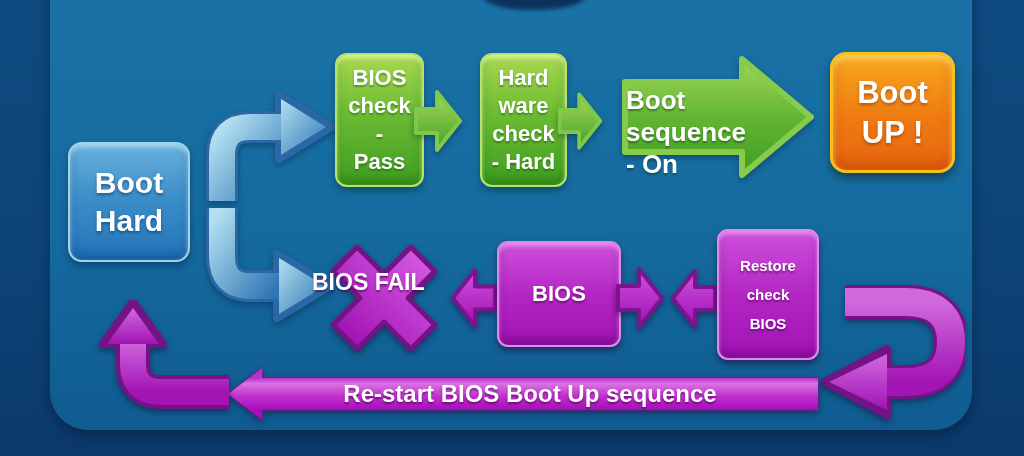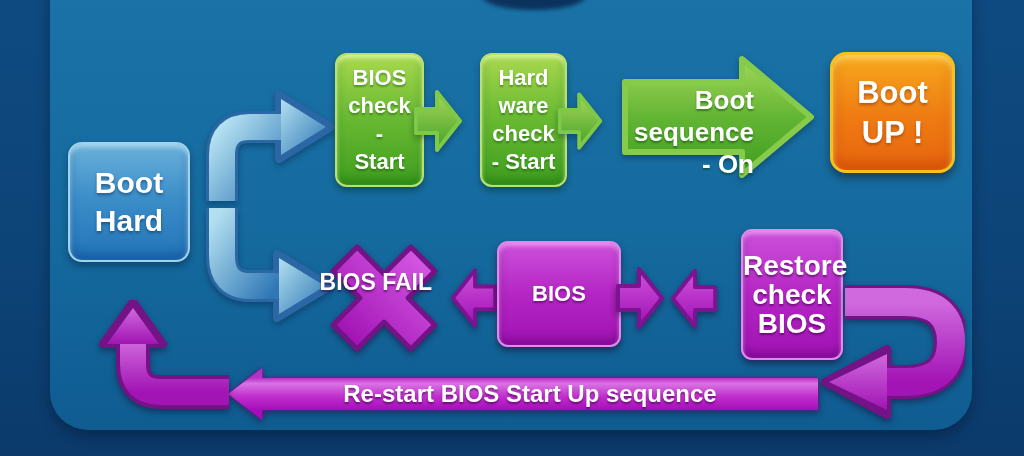--- a/index.html
+++ b/index.html
@@ -26,21 +26,21 @@
         background:linear-gradient(180deg,#f7a81d 0%,#ef7a12 55%,#e7650f 100%);
         box-shadow:0 5px 8px rgba(20,10,0,.45),inset 0 4px 6px rgba(255,225,120,.75),inset 0 -7px 12px rgba(190,60,0,.5);
         font-size:31px;line-height:40px;text-shadow:0 2px 3px rgba(120,40,0,.5);}
   .purple-box{border:2px solid #e288ec;border-radius:11px;
         background:linear-gradient(180deg,#cd50db 0%,#b426c4 50%,#a112b3 100%);
         box-shadow:0 4px 6px rgba(30,0,40,.5),inset 0 3px 4px rgba(255,205,255,.55),inset 0 -6px 9px rgba(90,0,110,.45);
         text-shadow:0 2px 2px rgba(60,0,70,.55);}
   .arrow-svg{position:absolute;}
   .soft-shadow{filter:drop-shadow(0 3px 3px rgba(0,15,40,.35));}
   .purple-shadow{filter:drop-shadow(0 3px 3px rgba(25,0,35,.45));}
-  .overlay-label{position:absolute;color:#fff;text-align:right;
+  .overlay-label{position:absolute;color:#fff;text-align:left;
         text-shadow:0 2px 2px rgba(0,50,0,.45);}
   .x-label{text-shadow:0 2px 2px rgba(60,0,70,.6);}
   .restart-wrap{position:absolute;left:228px;top:368px;width:590px;height:52px;
         filter:drop-shadow(0 0 2px #731386) drop-shadow(0 3px 3px rgba(25,0,35,.4));}
   .restart-bar{width:100%;height:100%;
         clip-path:polygon(0 50%,5.8% 0,5.8% 19%,100% 19%,100% 81%,5.8% 81%,5.8% 100%);
         background:linear-gradient(180deg,#b830c6 0%,#b830c6 19%,#d973e3 30%,#c02ecd 55%,#a60dba 81%,#a60dba 100%);
         display:flex;align-items:center;justify-content:center;
         color:#fff;font-size:24px;text-shadow:0 2px 2px rgba(60,0,70,.6);padding-left:14px;box-sizing:border-box;}
 </style>
@@ -84,38 +84,38 @@
       <polygon points="82,54 135,86 82,118" stroke-width="8" stroke-linejoin="round"></polygon>
     </g>
     <path d="M 27 8 L 27 56 Q 27 86 55 86 L 84 86" fill="none" stroke="url(#bg2)" stroke-width="26"></path>
     <polygon points="84,58 130,86 84,114" fill="url(#bg2)"></polygon>
   </svg>
 
   <div class="node green-box" style="left:335px;top:53px;width:85px;height:130px;">
     <span>BIOS</span>
     <span>check</span>
     <span>-</span>
-    <span>Start</span>
+    <span>Pass</span>
   </div>
 
   <svg class="arrow-svg soft-shadow" style="left:412px;top:86px;" width="52" height="70" viewBox="0 0 52 70">
     <defs>
         <linearGradient id="gg1" x1="0" y1="0" x2="0" y2="1">
       <stop offset="0" stop-color="#a9d85c"></stop>
           <stop offset="1" stop-color="#42a124"></stop>
         </linearGradient>
       </defs>
     <polygon points="4,23 25,23 25,6 48,35 25,64 25,47 4,47" fill="url(#gg1)" stroke="#7fc948" stroke-width="4" stroke-linejoin="round"></polygon>
   </svg>
 
   <div class="node green-box" style="left:480px;top:53px;width:83px;height:130px;">
     <span>Hard</span>
     <span>ware</span>
     <span>check</span>
-    <span>- Start</span>
+    <span>- Hard</span>
   </div>
 
   <svg class="arrow-svg soft-shadow" style="left:556px;top:88px;" width="48" height="66" viewBox="0 0 52 70">
     <defs>
         <linearGradient id="gg2" x1="0" y1="0" x2="0" y2="1">
       <stop offset="0" stop-color="#a9d85c"></stop>
           <stop offset="1" stop-color="#42a124"></stop>
         </linearGradient>
       </defs>
     <polygon points="4,23 25,23 25,6 48,35 25,64 25,47 4,47" fill="url(#gg2)" stroke="#7fc948" stroke-width="4" stroke-linejoin="round"></polygon>
@@ -182,21 +182,21 @@
   <svg class="arrow-svg purple-shadow" style="left:669px;top:262px;" width="50" height="73" viewBox="0 0 52 72">
     <defs>
         <linearGradient id="pg3" x1="0" y1="0" x2="0" y2="1">
       <stop offset="0" stop-color="#cf53dd"></stop>
           <stop offset="1" stop-color="#9f10b2"></stop>
         </linearGradient>
       </defs>
     <polygon points="48,24 27,24 27,7 4,36 27,65 27,48 48,48" fill="url(#pg3)" stroke="#7c1391" stroke-width="4" stroke-linejoin="round"></polygon>
   </svg>
 
-  <div class="node purple-box" style="left:741px;top:229px;width:98px;height:127px;font-size:28px;line-height:29px;">
+  <div class="node purple-box" style="left:717px;top:229px;width:98px;height:127px;font-size:15px;line-height:29px;">
     <span>Restore</span>
     <span>check</span>
     <span>BIOS</span>
   </div>
 
   <svg class="arrow-svg purple-shadow" style="left:813px;top:272px;" width="152" height="155" viewBox="0 0 152 155">
     <defs>
         <linearGradient id="pu" x1="0" y1="0" x2="0" y2="1">
       <stop offset="0" stop-color="#d069de"></stop>
           <stop offset="1" stop-color="#a214b4"></stop>
@@ -204,21 +204,21 @@
       </defs>
     <g stroke="#731386" fill="#731386">
       <path d="M 32 30 L 92 30 Q 138 30 138 70 Q 138 110 92 110 L 72 110" fill="none" stroke-width="34"></path>
       <polygon points="74,77 74,143 12,110" stroke-width="8" stroke-linejoin="round"></polygon>
     </g>
     <path d="M 32 30 L 92 30 Q 138 30 138 70 Q 138 110 92 110 L 72 110" fill="none" stroke="url(#pu)" stroke-width="28"></path>
     <polygon points="74,82 74,138 16,110" fill="url(#pu)"></polygon>
   </svg>
 
   <div class="restart-wrap">
-    <div class="restart-bar">Re-start BIOS Start Up sequence</div>
+    <div class="restart-bar">Re-start BIOS Boot Up sequence</div>
   </div>
 
   <svg class="arrow-svg purple-shadow" style="left:95px;top:300px;" width="140" height="112" viewBox="0 0 140 112">
     <defs>
         <linearGradient id="pl" x1="0" y1="0" x2="0" y2="1">
       <stop offset="0" stop-color="#d069de"></stop>
           <stop offset="1" stop-color="#a214b4"></stop>
         </linearGradient>
       </defs>
     <g stroke="#731386" fill="#731386">

